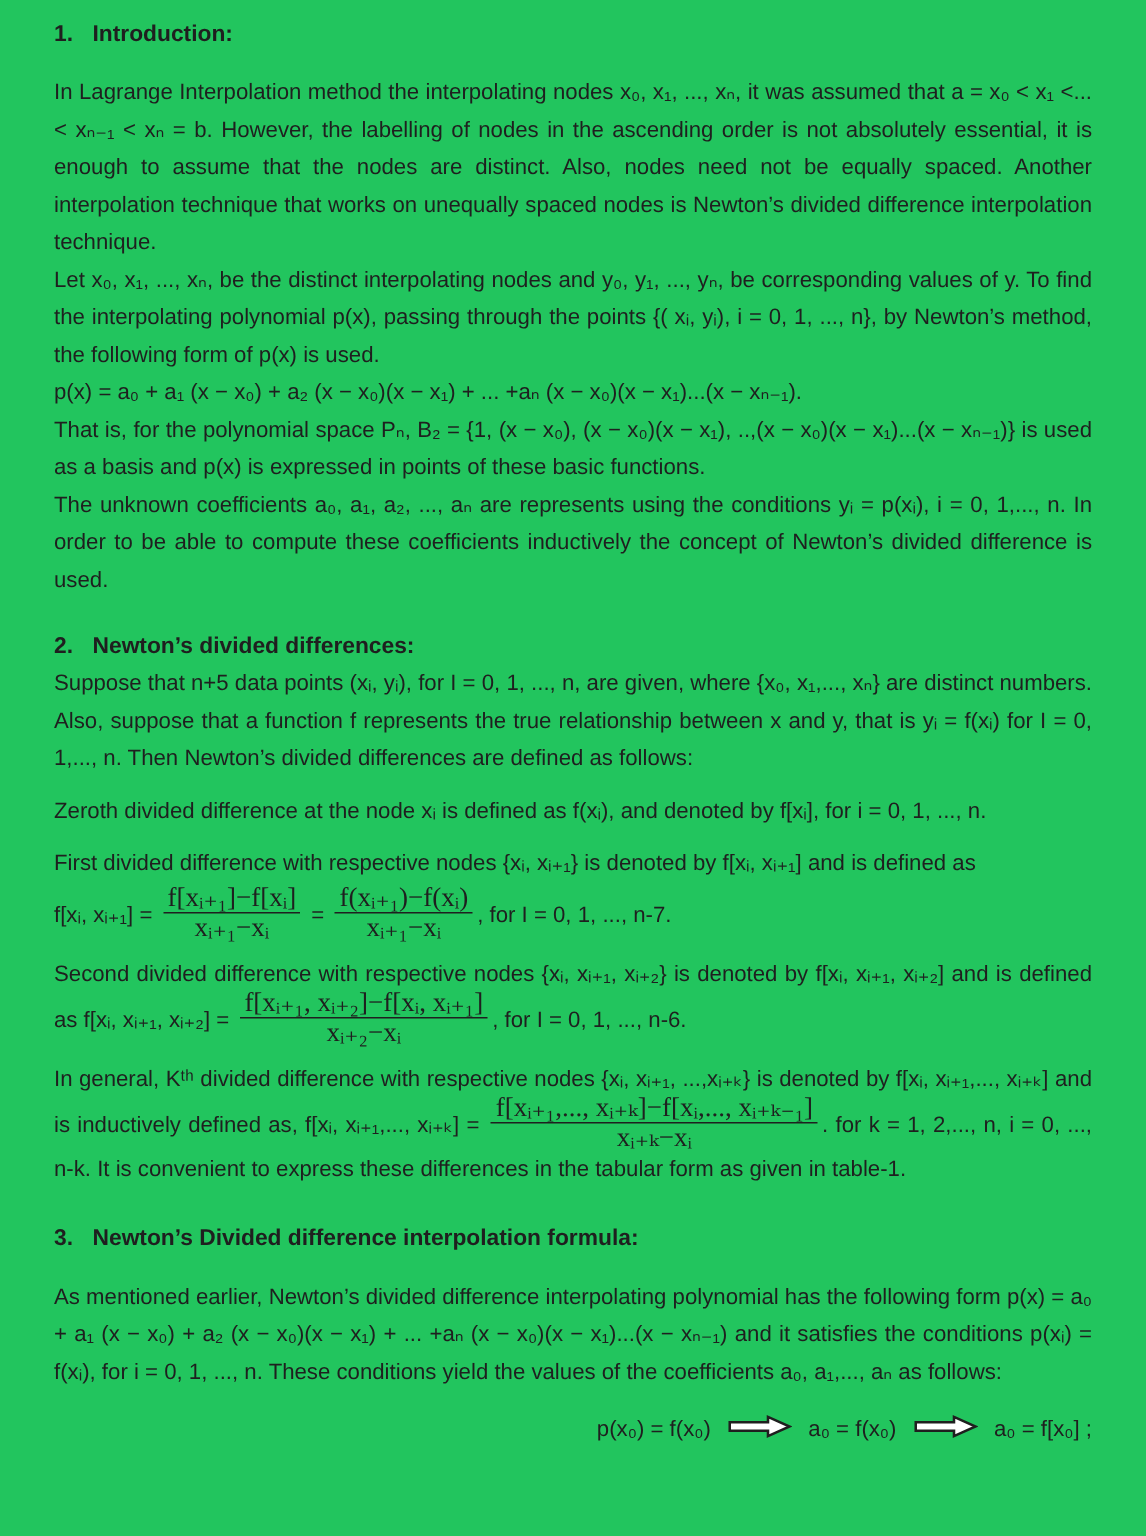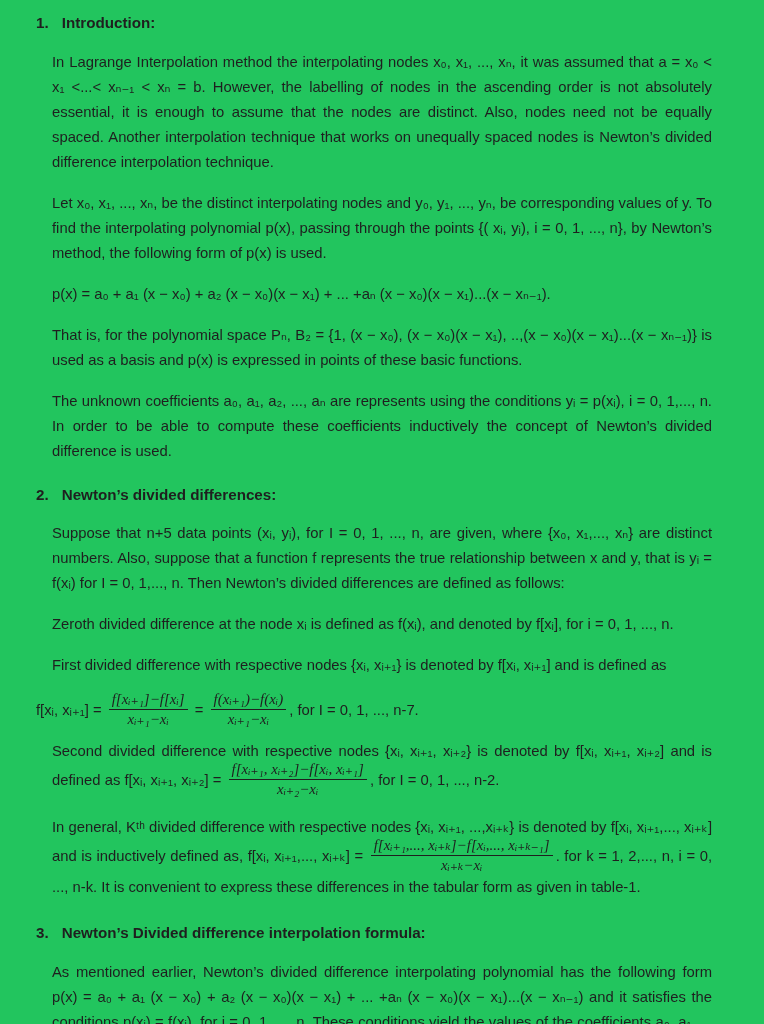--- a/index.html
+++ b/index.html
@@ -9,30 +9,30 @@
     background: #22c55e; color: #1f1f1f;
     padding: 13px 36px 0 36px;
     font-family: "Liberation Sans", "DejaVu Sans", sans-serif;
     font-size: 14.8px; line-height: 25px;
   }
   .heading {
     font-size: 15.2px; font-weight: 700; line-height: 20px;
     margin: 0 0 17px 0; text-align: left;
   }
   .heading .hnum { display: inline-block; margin-right: 13px; }
-  .para { margin: 16px; text-align: justify; }
+  .para { margin: 0; text-align: justify; }
   .mt  { margin-top: 10px; }
-  .sec2 .heading { margin: 21px 0 15px 0; }
+  .sec2 .heading { margin: 21px 0 3px 0; }
   .sec3 .heading { margin: 23px 0 17px 0; }
   .formula-row { margin: 4px 0 8px 0; text-align: left; }
   .frac {
     display: inline-block; vertical-align: middle;
     text-align: center;
     font-family: "Liberation Serif", "DejaVu Serif", serif;
-    font-style: italic; font-size: 15px; line-height: 15px;
+    font-size: 18px; line-height: 15px;
     margin: 0 3px; position: relative; top: -2px;
   }
   .frac .fnum { display: block; padding: 0 3px 2px 3px; border-bottom: 1.3px solid #1f1f1f; }
   .frac .fden { display: block; padding: 2px 3px 0 3px; }
   .final-line { margin-top: 13px; text-align: right; }
   .arrow-icon { display: inline-block; vertical-align: -2px; margin: 0 11px; }
 </style>
 </head>
 <body>
 
@@ -50,21 +50,21 @@
   <section class="sec sec2">
     <h2 class="heading"><span class="hnum">2.</span><span>Newton’s divided differences:</span></h2>
     <p class="para">Suppose that n+5 data points (xᵢ, yᵢ), for I = 0, 1, ..., n, are given, where {x₀, x₁,..., xₙ} are distinct numbers. Also, suppose that a function f represents the true relationship between x and y, that is yᵢ = f(xᵢ) for I = 0, 1,..., n. Then Newton’s divided differences are defined as follows:</p>
     <p class="para mt">Zeroth divided difference at the node xᵢ is defined as f(xᵢ), and denoted by f[xᵢ], for i = 0, 1, ..., n.</p>
     <p class="para mt">First divided difference with respective nodes {xᵢ, xᵢ₊₁} is denoted by f[xᵢ, xᵢ₊₁]  and is defined as</p>
 
     <div class="formula-row">
       <span>f[xᵢ, xᵢ₊₁]  = </span><span class="frac"><span class="fnum">f[xᵢ₊₁]−f[xᵢ]</span><span class="fden">xᵢ₊₁−xᵢ</span></span><span> = </span><span class="frac"><span class="fnum">f(xᵢ₊₁)−f(xᵢ)</span><span class="fden">xᵢ₊₁−xᵢ</span></span><span>,  for I = 0, 1, ..., n-7.</span>
     </div>
 
-    <p class="para mt"><span>Second divided difference with respective nodes {xᵢ, xᵢ₊₁, xᵢ₊₂} is denoted by f[xᵢ, xᵢ₊₁, xᵢ₊₂]  and is defined as f[xᵢ, xᵢ₊₁, xᵢ₊₂]  = </span><span class="frac"><span class="fnum">f[xᵢ₊₁, xᵢ₊₂]−f[xᵢ, xᵢ₊₁]</span><span class="fden">xᵢ₊₂−xᵢ</span></span><span>,  for I = 0, 1, ..., n-2.</span></p>
+    <p class="para mt"><span>Second divided difference with respective nodes {xᵢ, xᵢ₊₁, xᵢ₊₂} is denoted by f[xᵢ, xᵢ₊₁, xᵢ₊₂]  and is defined as f[xᵢ, xᵢ₊₁, xᵢ₊₂]  = </span><span class="frac"><span class="fnum">f[xᵢ₊₁, xᵢ₊₂]−f[xᵢ, xᵢ₊₁]</span><span class="fden">xᵢ₊₂−xᵢ</span></span><span>,  for I = 0, 1, ..., n-6.</span></p>
 
     <p class="para mt"><span>In general, Kᵗʰ divided difference with respective nodes {xᵢ, xᵢ₊₁, ...,xᵢ₊ₖ} is denoted by f[xᵢ, xᵢ₊₁,..., xᵢ₊ₖ] and is  inductively defined as, f[xᵢ, xᵢ₊₁,..., xᵢ₊ₖ] = </span><span class="frac"><span class="fnum">f[xᵢ₊₁,..., xᵢ₊ₖ]−f[xᵢ,..., xᵢ₊ₖ₋₁]</span><span class="fden">xᵢ₊ₖ−xᵢ</span></span><span>. for k = 1, 2,..., n, i = 0, ..., n-k. It is convenient to express these differences in the tabular form as given in table-1.</span></p>
   </section>
 
   <section class="sec sec3">
     <h2 class="heading"><span class="hnum">3.</span><span>Newton’s Divided difference interpolation formula:</span></h2>
     <p class="para">As mentioned earlier, Newton’s divided difference interpolating polynomial has the following form p(x) = a₀ + a₁ (x − x₀) + a₂ (x − x₀)(x − x₁) + ... +aₙ (x − x₀)(x − x₁)...(x − xₙ₋₁) and it satisfies the conditions p(xᵢ) = f(xᵢ), for i = 0, 1, ..., n. These conditions yield the values of the coefficients a₀, a₁,..., aₙ as follows:</p>
 
     <p class="formula-row final-line"><span>p(x₀) = f(x₀)</span><svg class="arrow-icon" width="43" height="16" viewBox="0 0 43 16">
           <path d="M1.5 5.2 H27 V1.6 L41.4 8 L27 14.4 V10.8 H1.5 Z" fill="#ffffff" stroke="#1f1f1f" stroke-width="1.7" stroke-linejoin="miter"></path>

